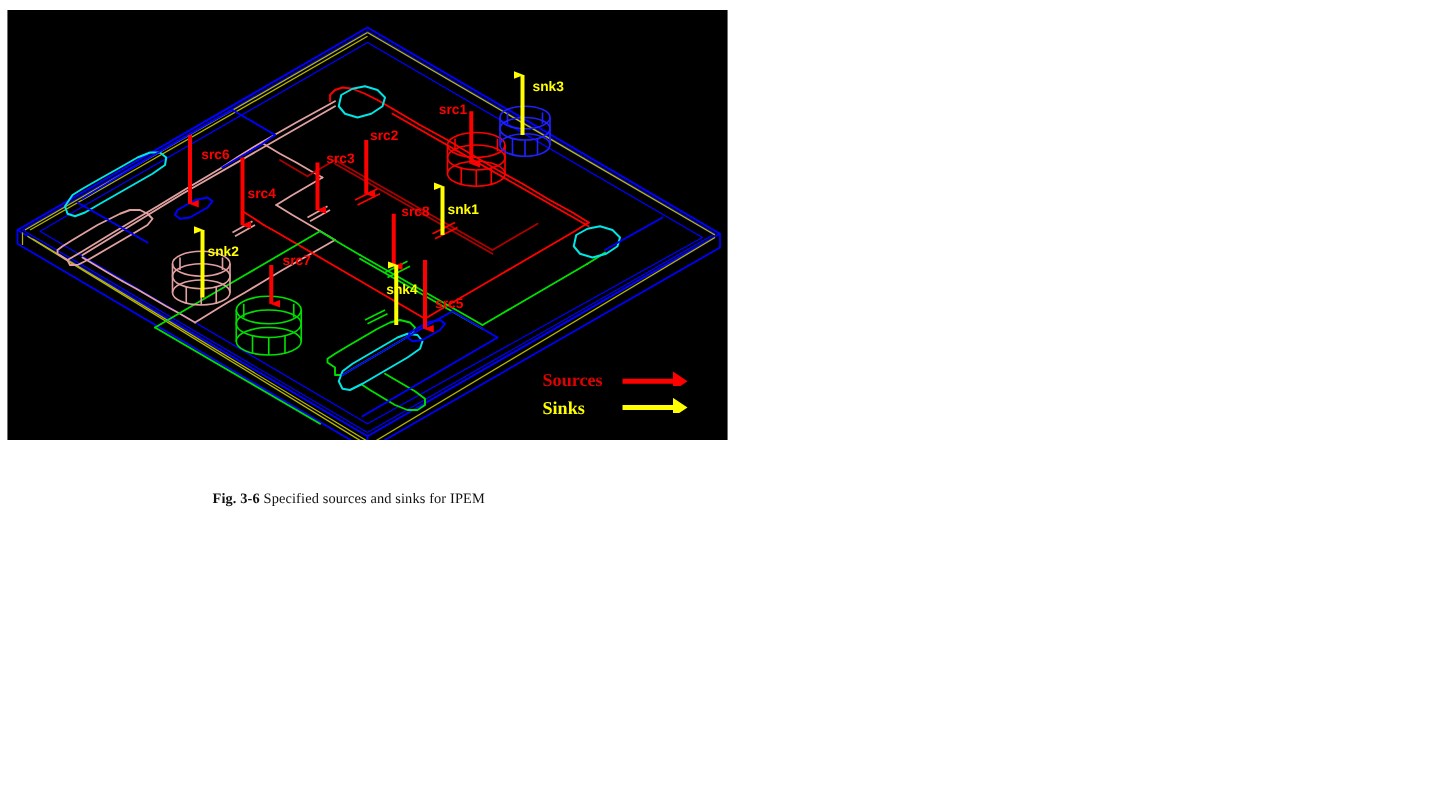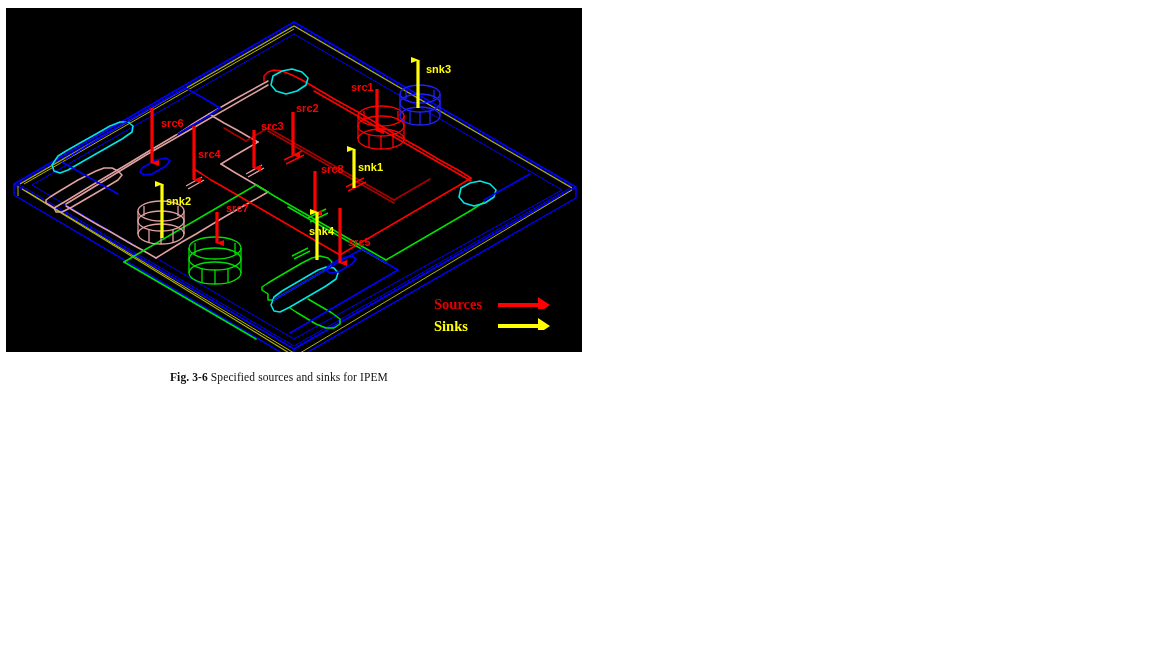--- a/index.html
+++ b/index.html
@@ -33,21 +33,21 @@
     position: absolute;
     left: 0;
     top: 0;
     width: 576px;
     height: 344px;
     display: block;
   }
   #caption {
     position: absolute;
     left: 170px;
-    top: 371px;
+    top: 393px;
     font-family: "Liberation Serif", serif;
     font-size: 11.5px;
     color: #111111;
     white-space: nowrap;
     letter-spacing: 0.1px;
   }
   #caption .cap-num {
     font-weight: bold;
   }
   .lbl {

